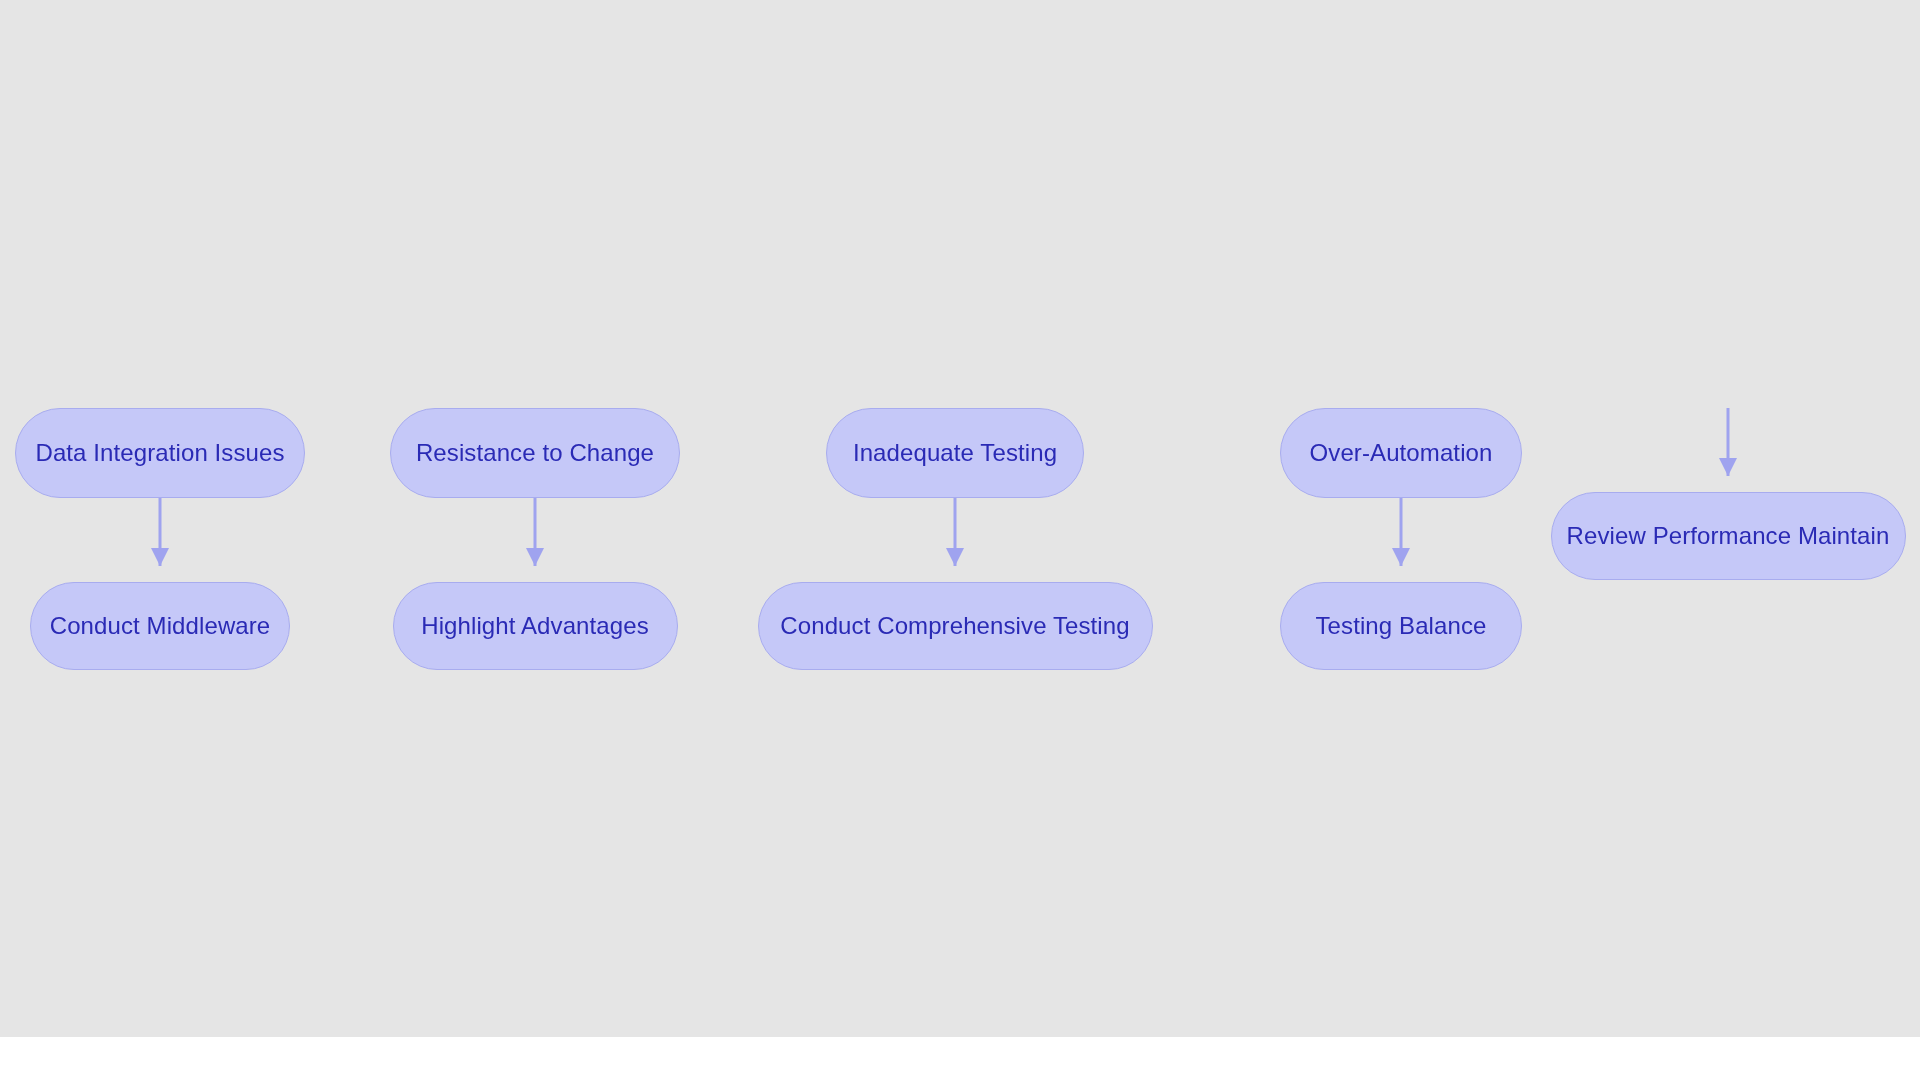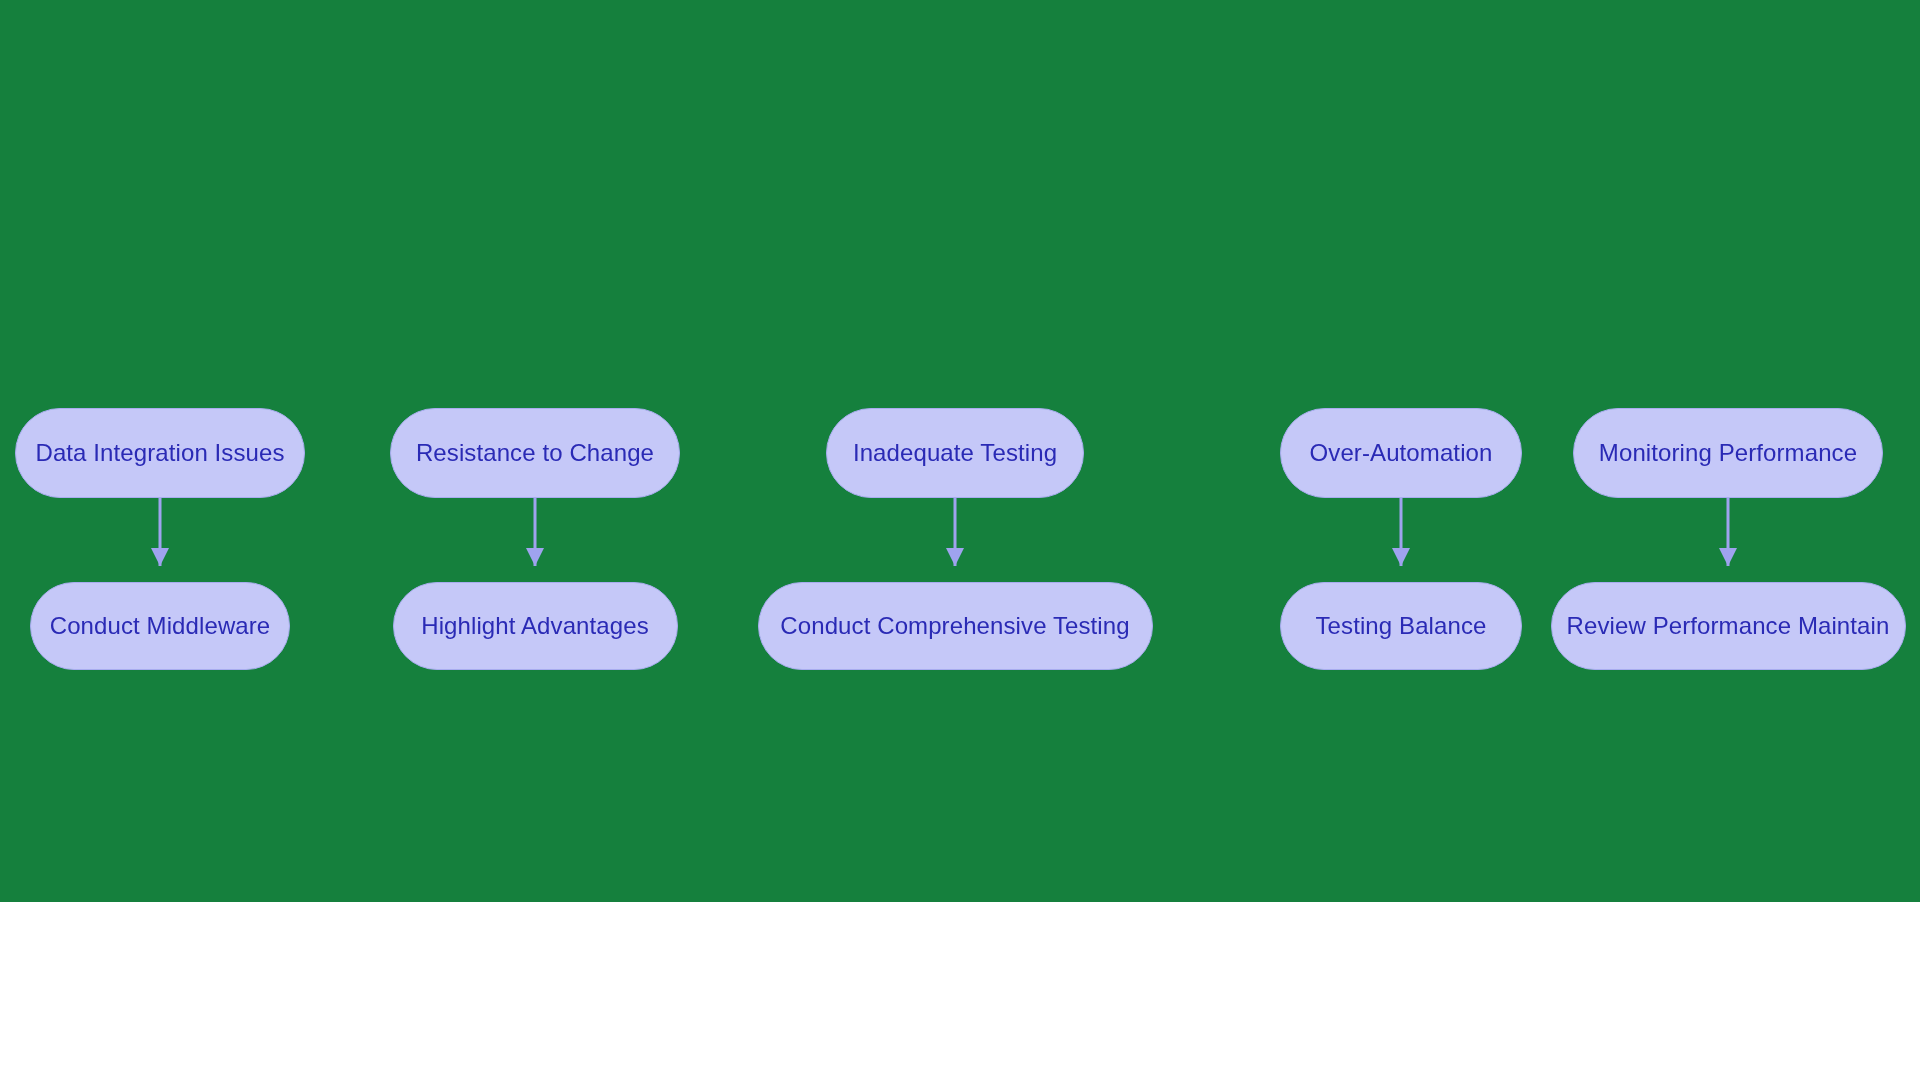--- a/index.html
+++ b/index.html
@@ -3,22 +3,22 @@
 <meta charset="utf-8">
 <style>
   html, body {
     margin: 0;
     padding: 0;
     background: #ffffff;
   }
   #canvas {
     position: relative;
     width: 1920px;
-    height: 902px;
-    background: #15803d;
+    height: 1037px;
+    background: #e5e5e5;
     overflow: hidden;
     font-family: "Liberation Sans", sans-serif;
   }
   .flow-column {
     position: absolute;
     top: 408px;
     display: flex;
     flex-direction: column;
     align-items: center;
   }
@@ -98,20 +98,19 @@
     </div>
     <div class="flow-column" style="left: 1201px; width: 400px;">
       <div class="node node-top" style="width: 242px;">Over-Automation</div>
       <div class="connector">
         <div class="shaft"></div>
         <div class="head"></div>
       </div>
       <div class="node node-bottom" style="width: 242px;">Testing Balance</div>
     </div>
     <div class="flow-column" style="left: 1528px; width: 400px;">
-      <div class="node node-top" style="width: 310px;">Monitoring Performance</div>
       <div class="connector">
         <div class="shaft"></div>
         <div class="head"></div>
       </div>
       <div class="node node-bottom" style="width: 355px;">Review Performance Maintain</div>
     </div>
   </div>
 
 </body></html>

